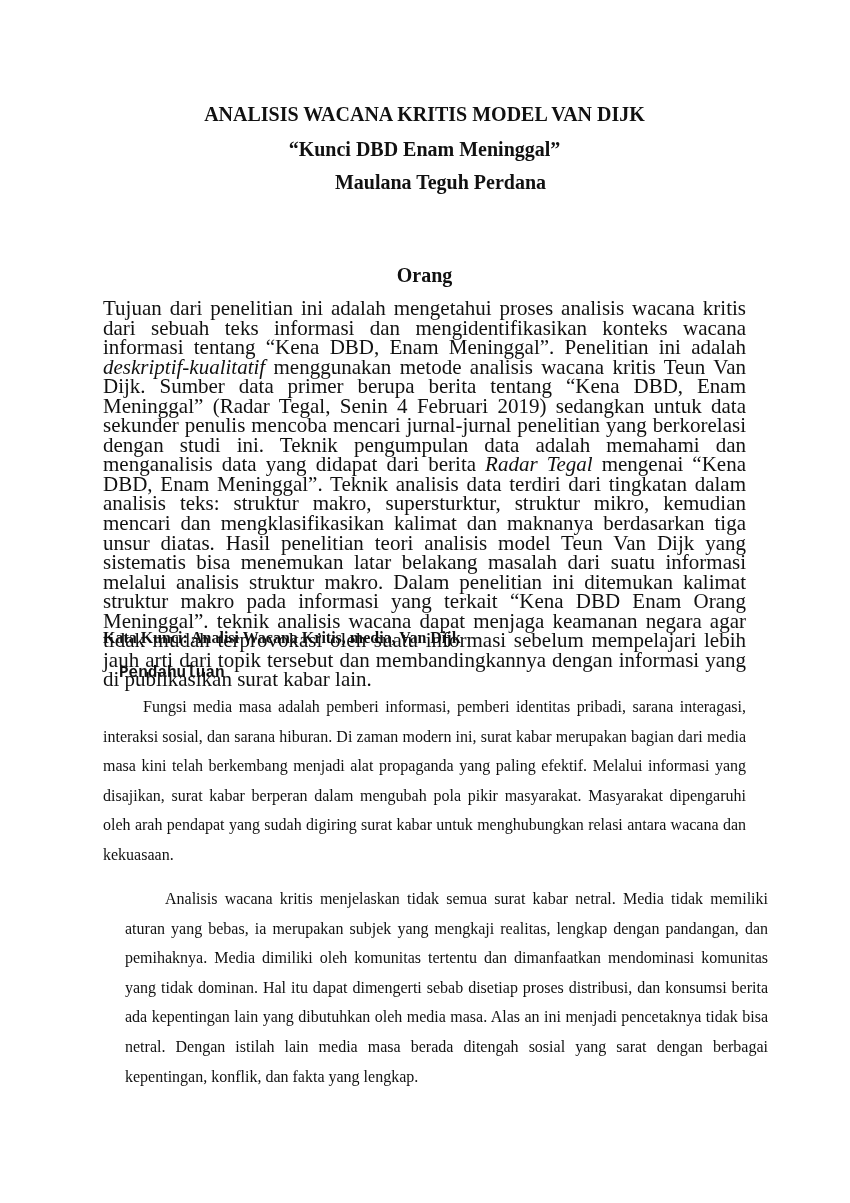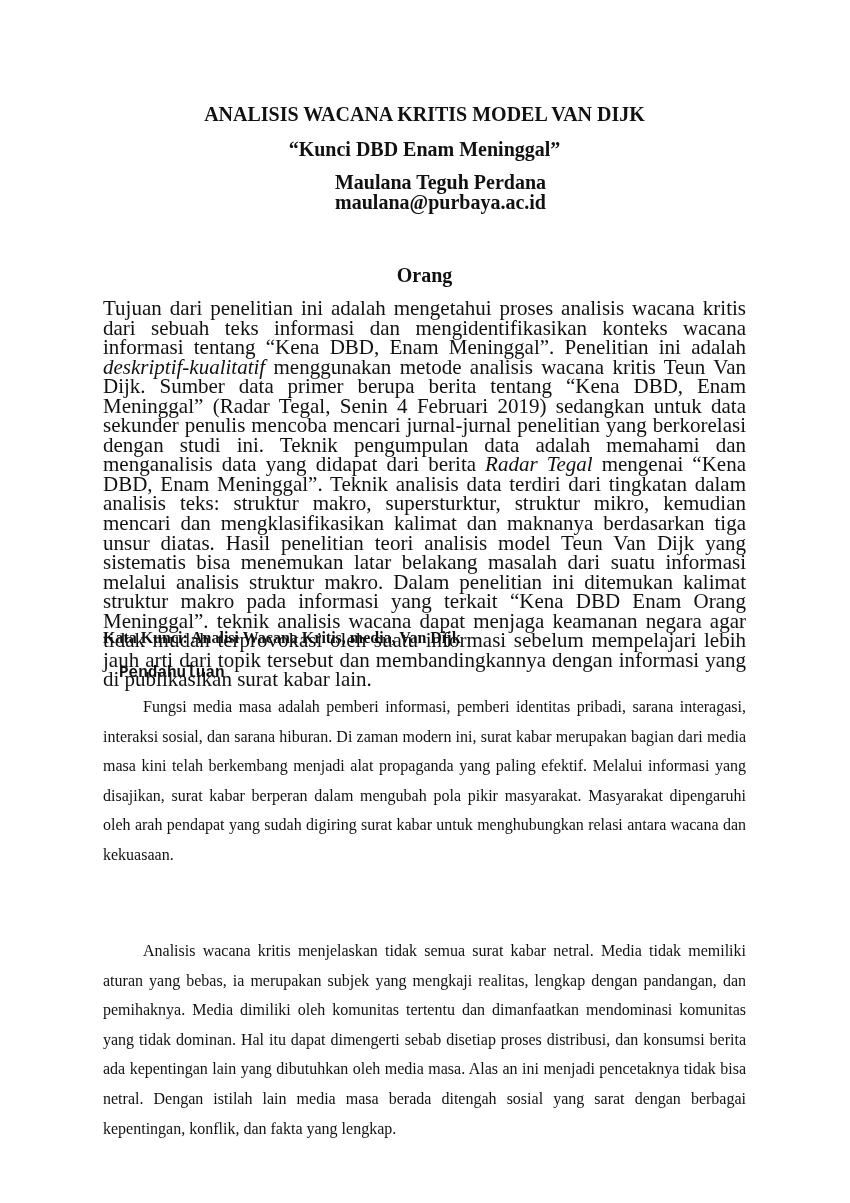--- a/index.html
+++ b/index.html
@@ -12,32 +12,31 @@
   .author-block { position:absolute; top:173px; left:16px; width:100%; line-height:19.5px; }
   .author-block div { display:block; }
   .abs-head { position:absolute; top:265px; left:0; width:100%; line-height:20px; }
   .abstract { position:absolute; top:299px; left:0; width:100%; font-size:21px;
               line-height:19.55px; text-align:justify; }
   .keywords { position:absolute; top:628px; left:0; width:100%; font-size:16px; font-weight:bold; line-height:20px; }
   .sec-head { position:absolute; top:663px; left:16px; width:100%; font-size:16px; font-weight:bold; line-height:20px;font-family:Liberation Mono, monospace; }
   .para { position:absolute; left:0; width:100%; font-size:16px; line-height:29.6px;
           text-align:justify; text-indent:40px; }
   .p1 { top:692px; }
-  .p2 { top:936px; }
+  .p2 { top:884px;margin-left:22px; }
   i { font-style:italic; }
 </style>
 </head>
 <body>
 
 <div class="page">
   <div class="center title">ANALISIS WACANA KRITIS MODEL VAN DIJK</div>
   <div class="center subtitle">“Kunci DBD Enam Meninggal”</div>
   <div class="center author-block">
     <div>Maulana Teguh Perdana</div>
-    <div>maulana@purbaya.ac.id</div>
   </div>
   <div class="center abs-head">Orang</div>
   <div class="abstract"><span>Tujuan dari penelitian ini adalah mengetahui proses analisis wacana kritis dari sebuah teks informasi dan mengidentifikasikan konteks wacana informasi tentang “Kena DBD, Enam Meninggal”. Penelitian ini adalah </span><i>deskriptif-kualitatif</i><span> menggunakan metode analisis wacana kritis Teun Van Dijk. Sumber data primer berupa berita tentang “Kena DBD, Enam Meninggal” (Radar Tegal, Senin 4 Februari 2019) sedangkan untuk data sekunder penulis mencoba mencari jurnal-jurnal penelitian yang berkorelasi dengan studi ini. Teknik pengumpulan data adalah memahami dan menganalisis data yang didapat dari berita </span><i>Radar Tegal</i><span> mengenai “Kena DBD, Enam Meninggal”. Teknik analisis data terdiri dari tingkatan dalam analisis teks: struktur makro, supersturktur, struktur mikro, kemudian mencari dan mengklasifikasikan kalimat dan maknanya berdasarkan tiga unsur diatas. Hasil penelitian teori analisis model Teun Van Dijk yang sistematis bisa menemukan latar belakang masalah dari suatu informasi melalui analisis struktur makro. Dalam penelitian ini ditemukan kalimat struktur makro pada informasi yang terkait “Kena DBD Enam Orang Meninggal”. teknik analisis wacana dapat menjaga keamanan negara agar tidak mudah terprovokasi oleh suatu informasi sebelum mempelajari lebih jauh arti dari topik tersebut dan membandingkannya dengan informasi yang di publikasikan surat kabar lain.</span></div>
   <div class="keywords">Kata Kunci: Analisi Wacana Kritis, media, Van Dijk</div>
   <div class="sec-head">Pendahuluan</div>
   <div class="para p1">Fungsi media masa adalah pemberi informasi, pemberi identitas pribadi, sarana interagasi, interaksi sosial, dan sarana hiburan. Di zaman modern ini, surat kabar merupakan bagian dari media masa kini telah berkembang menjadi alat propaganda yang paling efektif. Melalui informasi yang disajikan, surat kabar berperan dalam mengubah pola pikir masyarakat. Masyarakat dipengaruhi oleh arah pendapat yang sudah digiring surat kabar untuk menghubungkan relasi antara wacana dan kekuasaan.</div>
   <div class="para p2">Analisis wacana kritis menjelaskan tidak semua surat kabar netral. Media tidak memiliki aturan yang bebas, ia merupakan subjek yang mengkaji realitas, lengkap dengan pandangan, dan pemihaknya. Media dimiliki oleh komunitas tertentu dan dimanfaatkan mendominasi komunitas yang tidak dominan. Hal itu dapat dimengerti sebab disetiap proses distribusi, dan konsumsi berita ada kepentingan lain yang dibutuhkan oleh media masa. Alas an ini menjadi pencetaknya tidak bisa netral. Dengan istilah lain media masa berada ditengah sosial yang sarat dengan berbagai kepentingan, konflik, dan fakta yang lengkap.</div>
 </div>
 
 </body></html>

